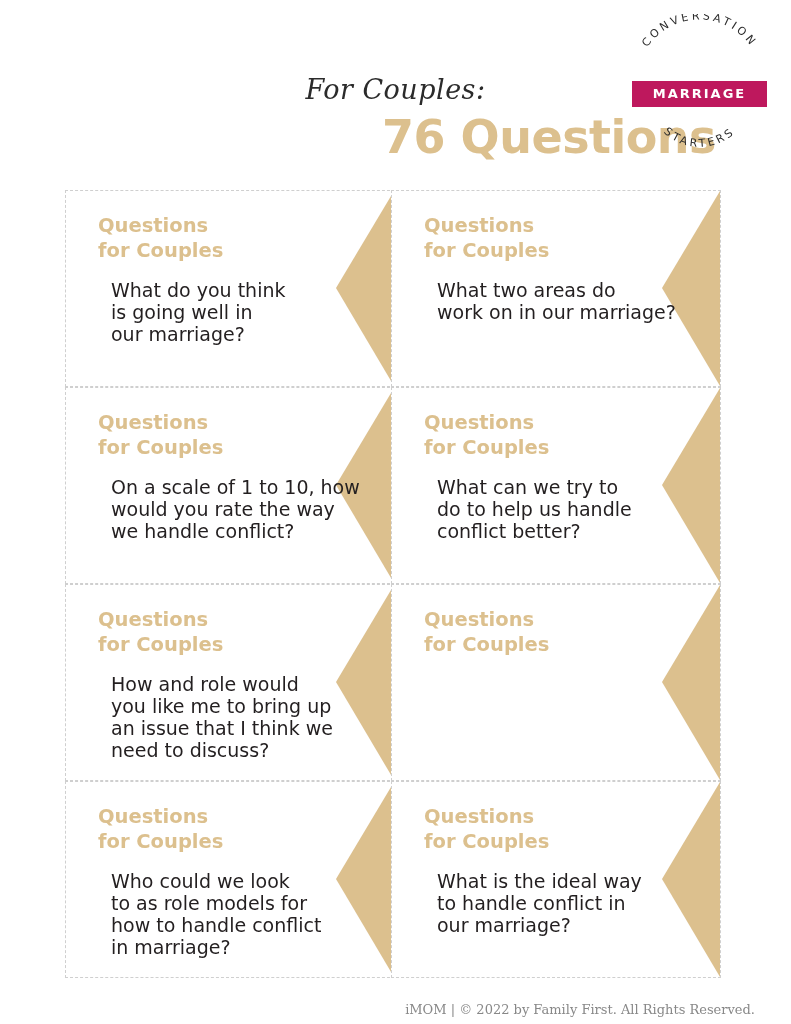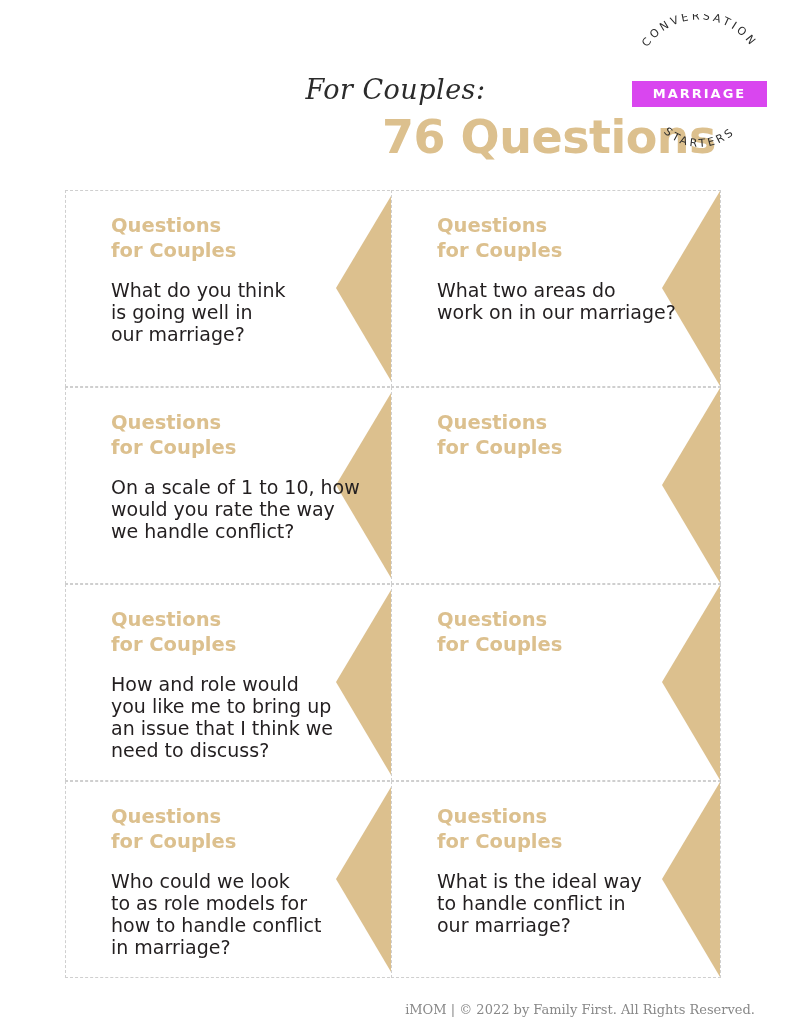--- a/index.html
+++ b/index.html
@@ -14,34 +14,34 @@
   .main-title {
     position: absolute; left: 0; width: 716px; top: 110px; text-align: right;
     font-family: "DejaVu Sans", sans-serif; font-weight: bold; font-size: 46px;
     color: #dcc08e; letter-spacing: -0.5px;
   }
 
   .badge { position: absolute; left: 612px; top: 14px; width: 170px; height: 150px; }
   .badge svg { position: absolute; left: 0; top: 0; }
   .badge-band {
     position: absolute; left: 20px; top: 67px; width: 135px; height: 26px;
-    background: #d946ef; color: #ffffff; font-weight: bold; font-size: 13px;
+    background: #be185d; color: #ffffff; font-weight: bold; font-size: 13px;
     letter-spacing: 2px; text-align: center; line-height: 26px;
   }
 
   .grid {
     position: absolute; left: 65px; top: 190px; width: 656px; height: 788px;
   }
   .card {
     position: absolute; width: 330px; height: 197px;
     border: 1.3px dashed #cfcfcf; background: #fff; overflow: hidden;
   }
   .card .tri { position: absolute; right: 0; top: 0; width: 60px; height: 100%; }
   .card-heading {
-    position: absolute; left: 45px; top: 22px;
+    position: absolute; left: 32px; top: 22px;
     font-weight: bold; font-size: 19.5px; line-height: 25px; color: #dcc08e;
   }
   .card-heading span { display: block; }
   .card-body {
     position: absolute; left: 45px; top: 88px; width: 220px;
     font-size: 19px; line-height: 22px; color: #231f20;
   }
   .card-body span { display: block; white-space: nowrap; }
 
   .footer {
@@ -114,20 +114,25 @@
       </div>
     </div>
     <div class="card" style="left: 326px; top: 197px;">
       <svg class="tri" viewBox="0 0 60 197" preserveAspectRatio="none">
         <polygon points="60,0 60,197 2,98" fill="#dcc08e"></polygon>
       </svg>
       <div class="card-heading">
         <span>Questions</span>
         <span>for Couples</span>
       </div>
+      <div class="card-body">
+        <span>What can we try to</span>
+        <span>do to help us handle</span>
+        <span>conflict better?</span>
+      </div>
     </div>
     <div class="card" style="left: 0px; top: 394px;">
       <svg class="tri" viewBox="0 0 60 197" preserveAspectRatio="none">
         <polygon points="60,0 60,197 2,98" fill="#dcc08e"></polygon>
       </svg>
       <div class="card-heading">
         <span>Questions</span>
         <span>for Couples</span>
       </div>
       <div class="card-body">

